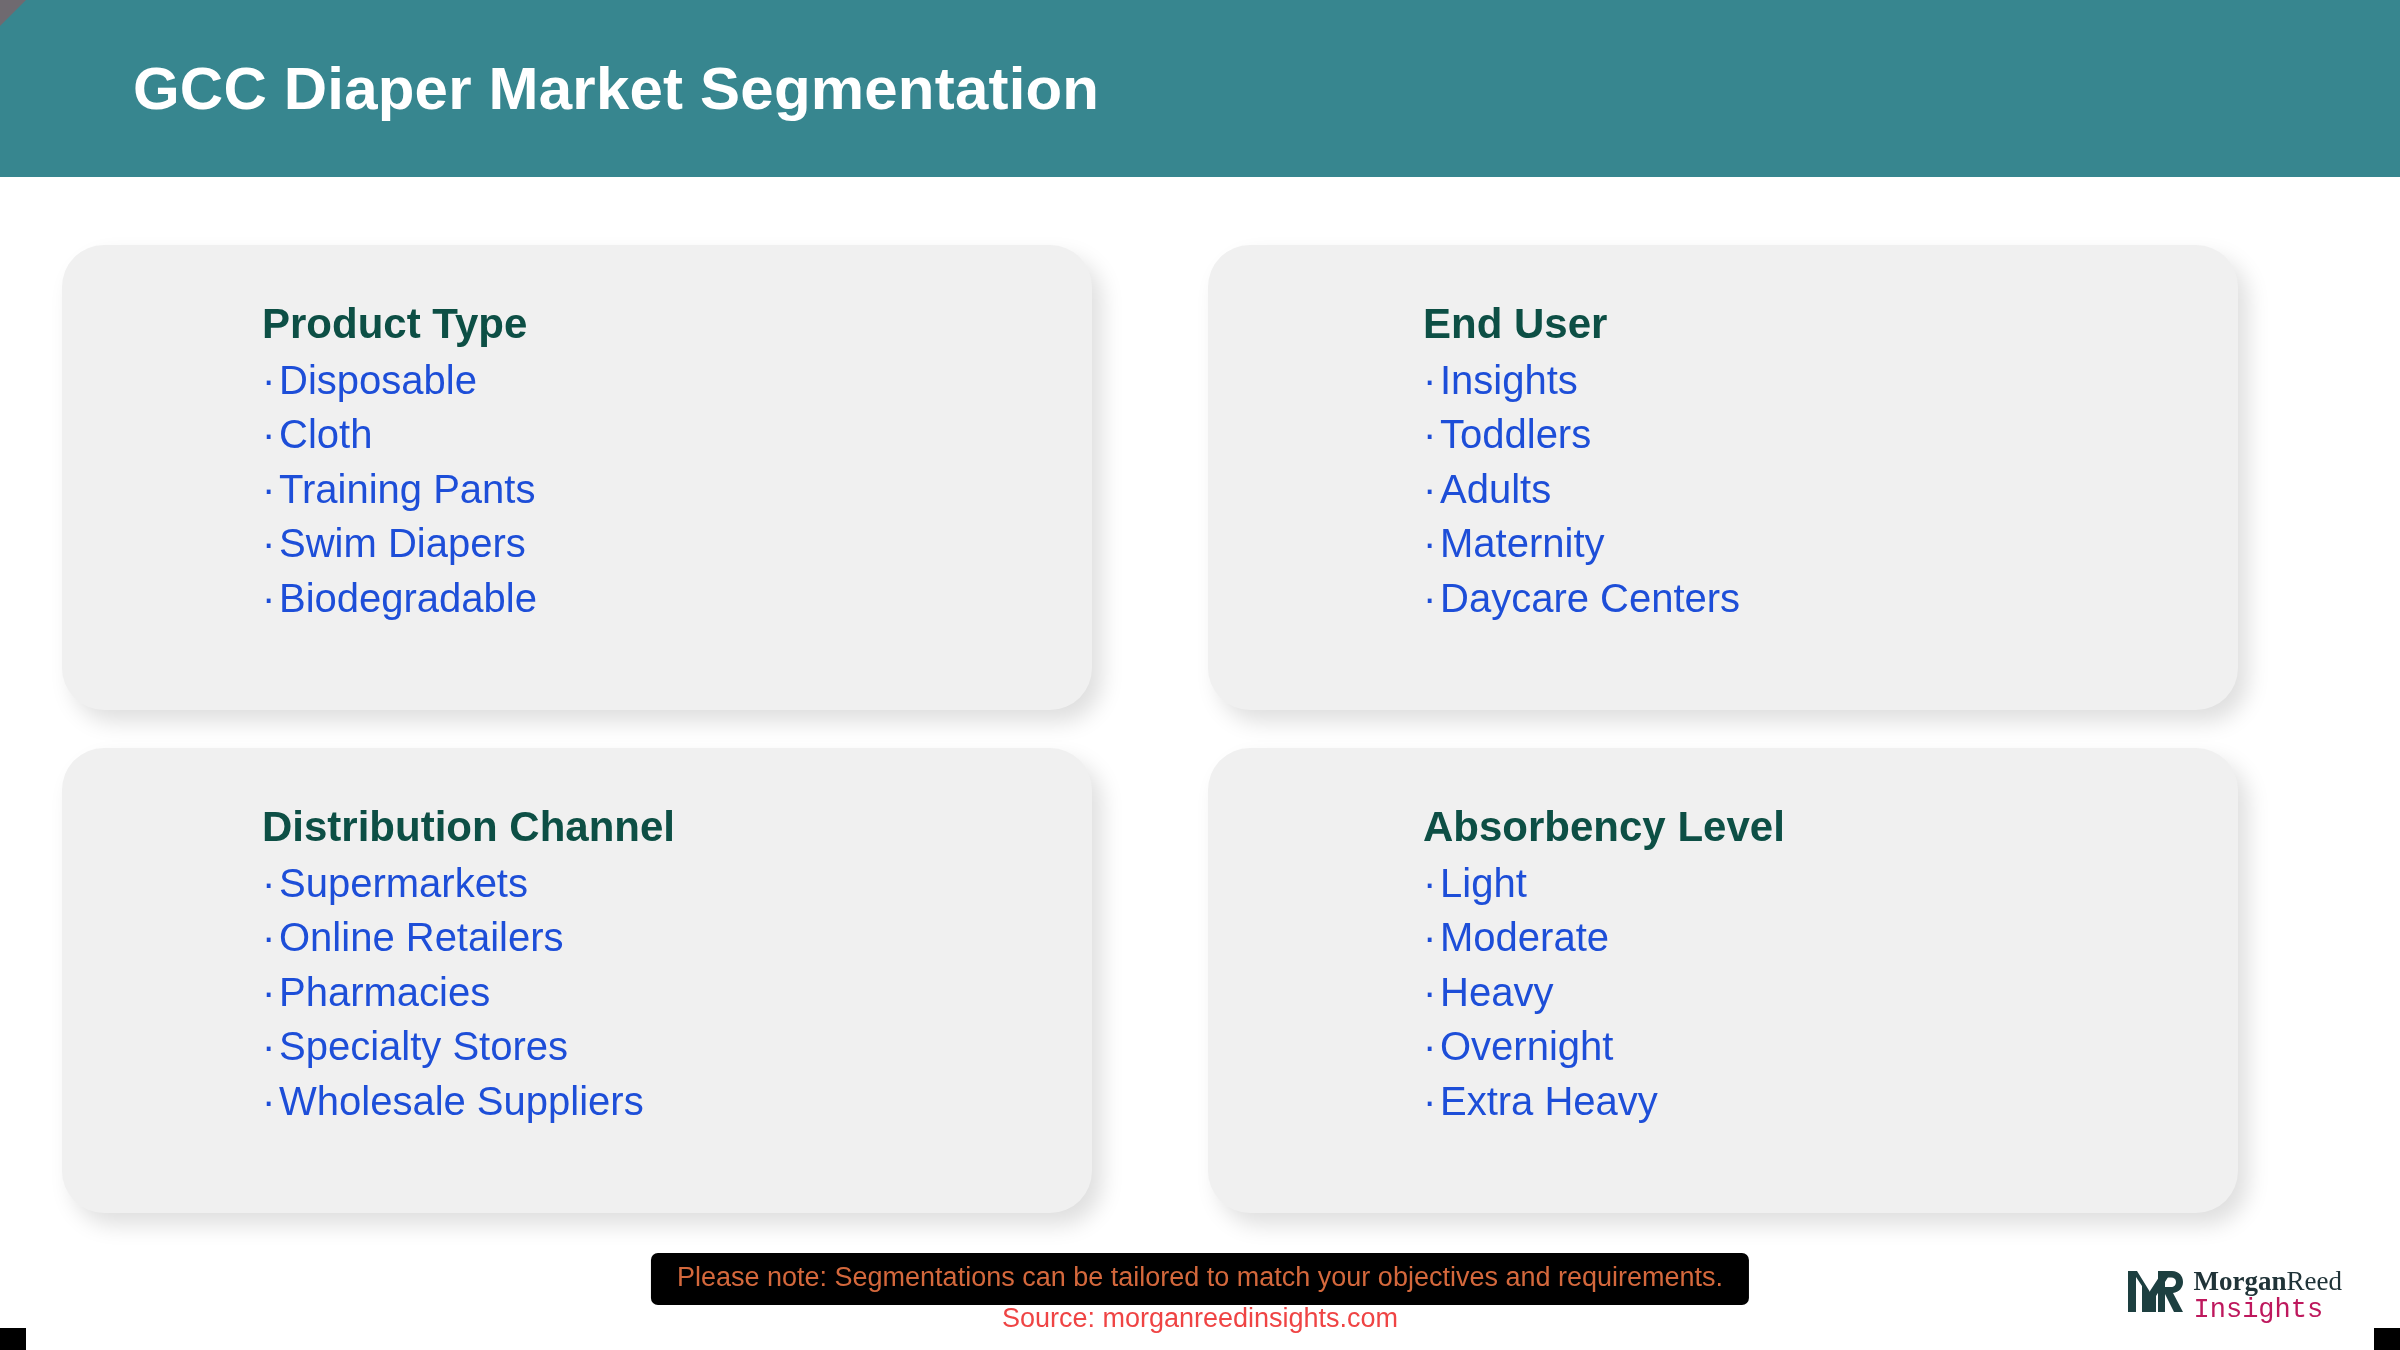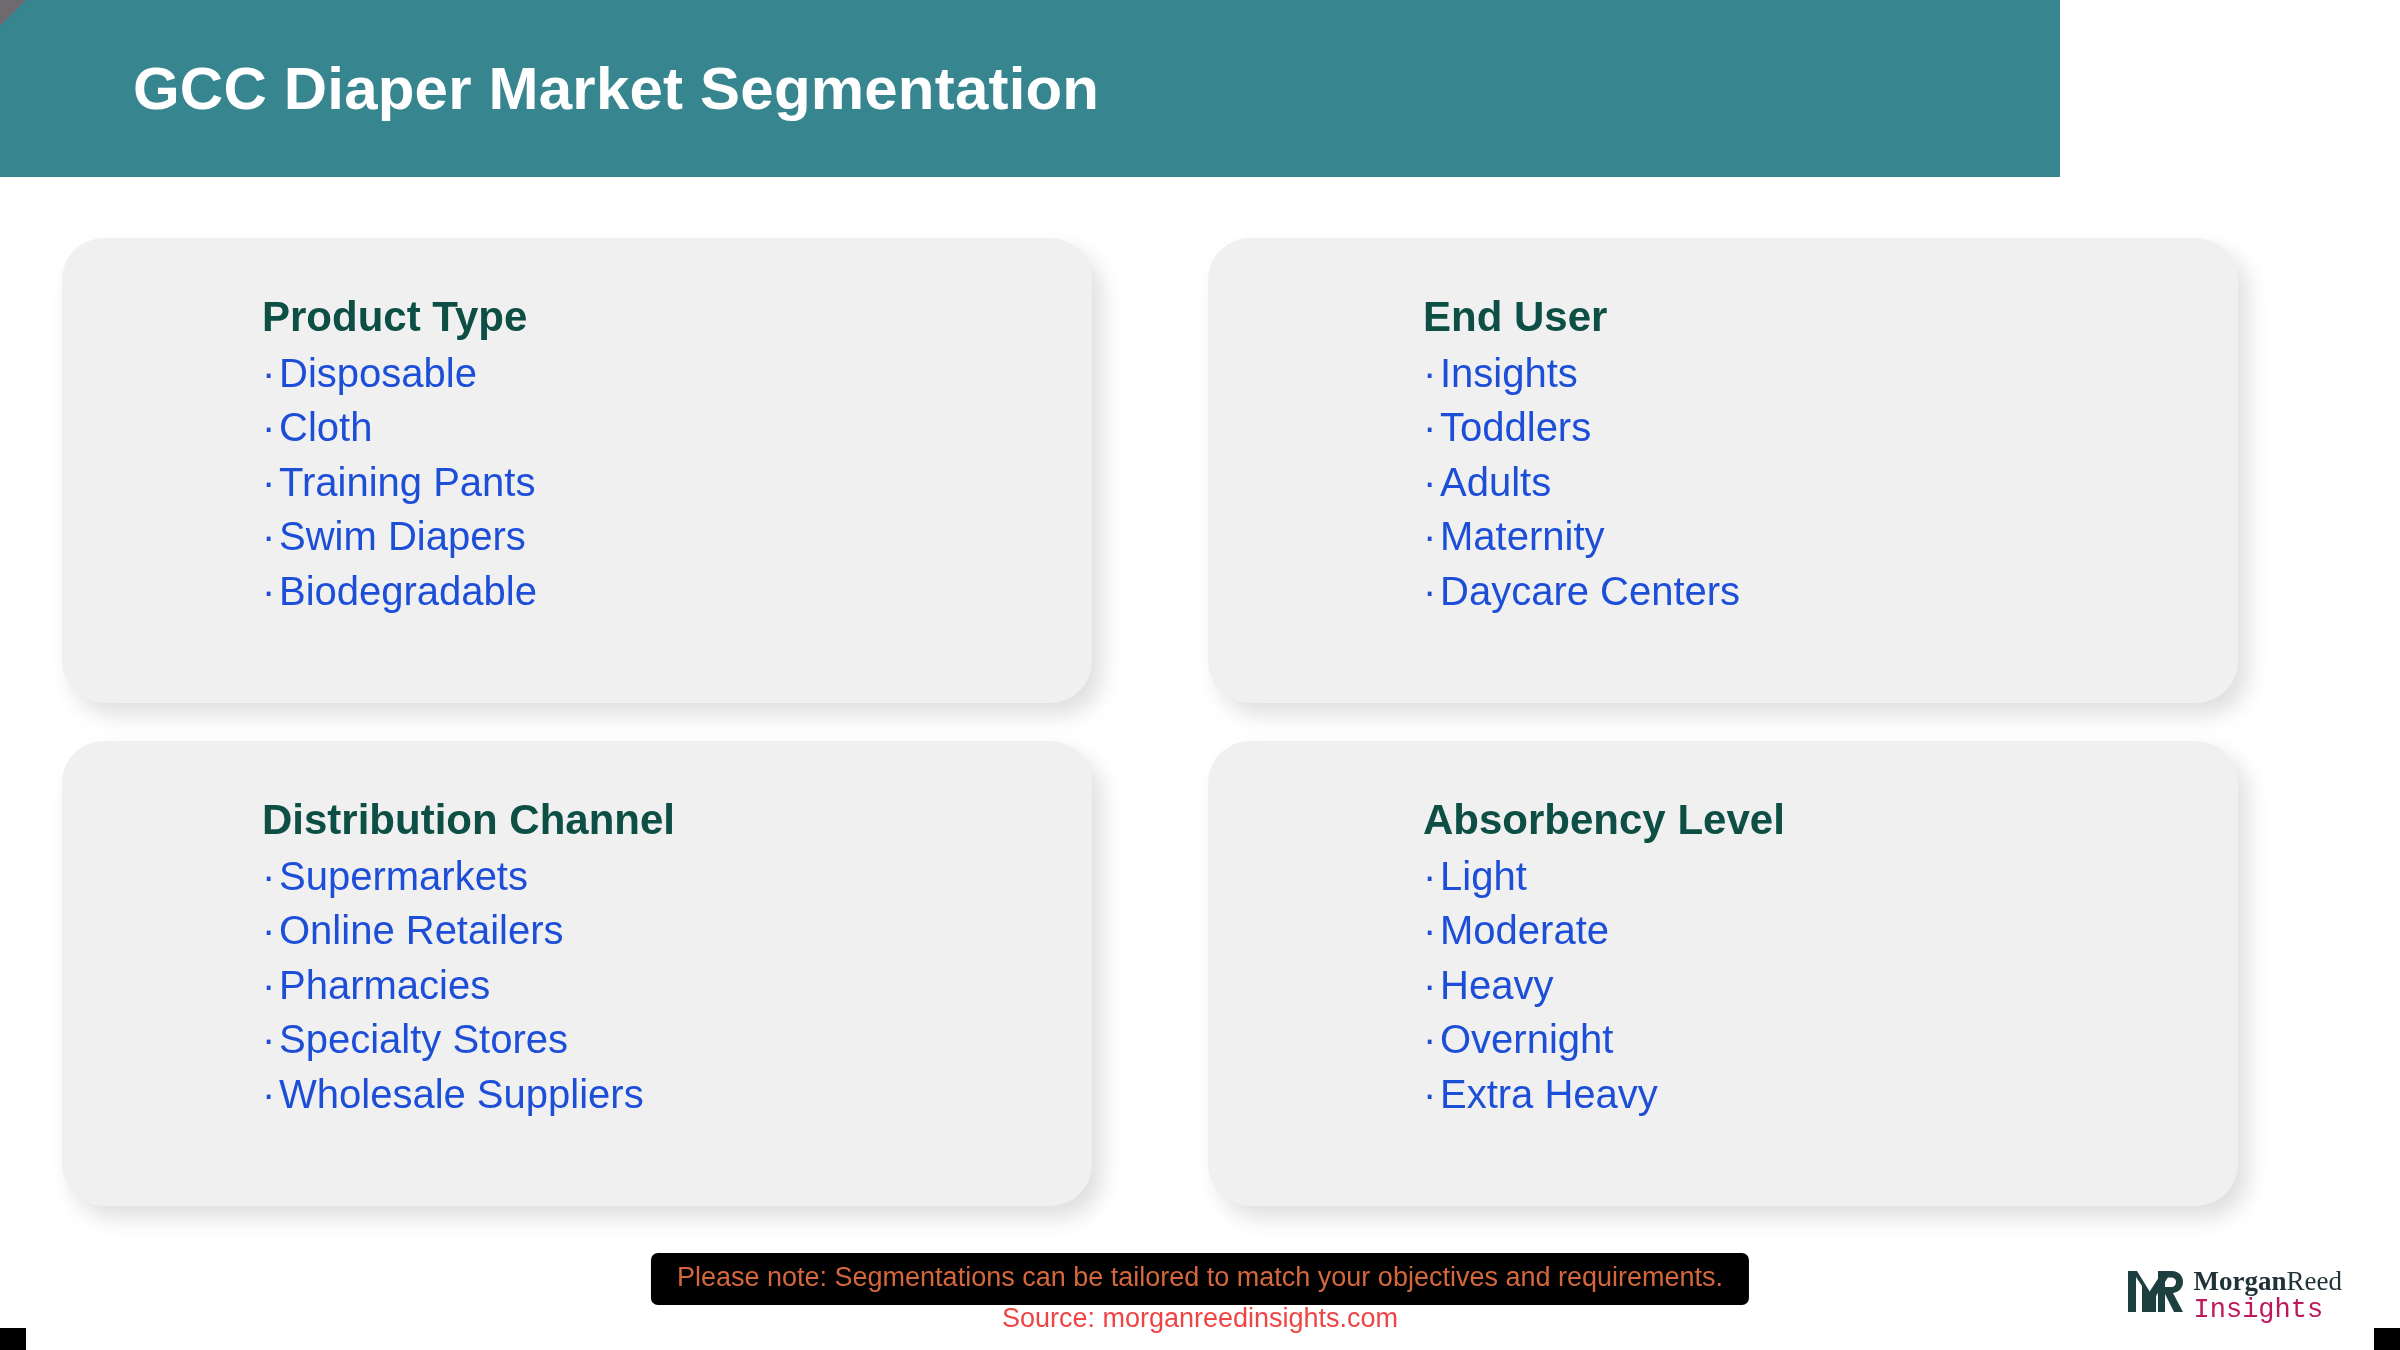--- a/index.html
+++ b/index.html
@@ -35,39 +35,39 @@
     background: #000000;
     z-index: 30;
   }
   .corner-square.bl { left: 0; bottom: 0; }
   .corner-square.br { right: 0; bottom: 0; }
 
   
   #header {
     position: absolute;
     top: 0; left: 0;
-    width: 2060px;
+    width: 2400px;
     height: 177px;
     background: #37868f;
     display: flex;
     align-items: center;
   }
   #header-title {
     margin-left: 133px;
     color: #ffffff;
     font-size: 60px;
     font-weight: bold;
     letter-spacing: 0.2px;
     line-height: 1;
   }
 
   
   #grid {
     position: absolute;
-    top: 238px;
+    top: 245px;
     left: 62px;
     width: 2176px;
     display: grid;
     grid-template-columns: 1030px 1030px;
     grid-template-rows: 465px 465px;
     column-gap: 116px;
     row-gap: 38px;
     text-decoration: underline;
   }
   .card {

